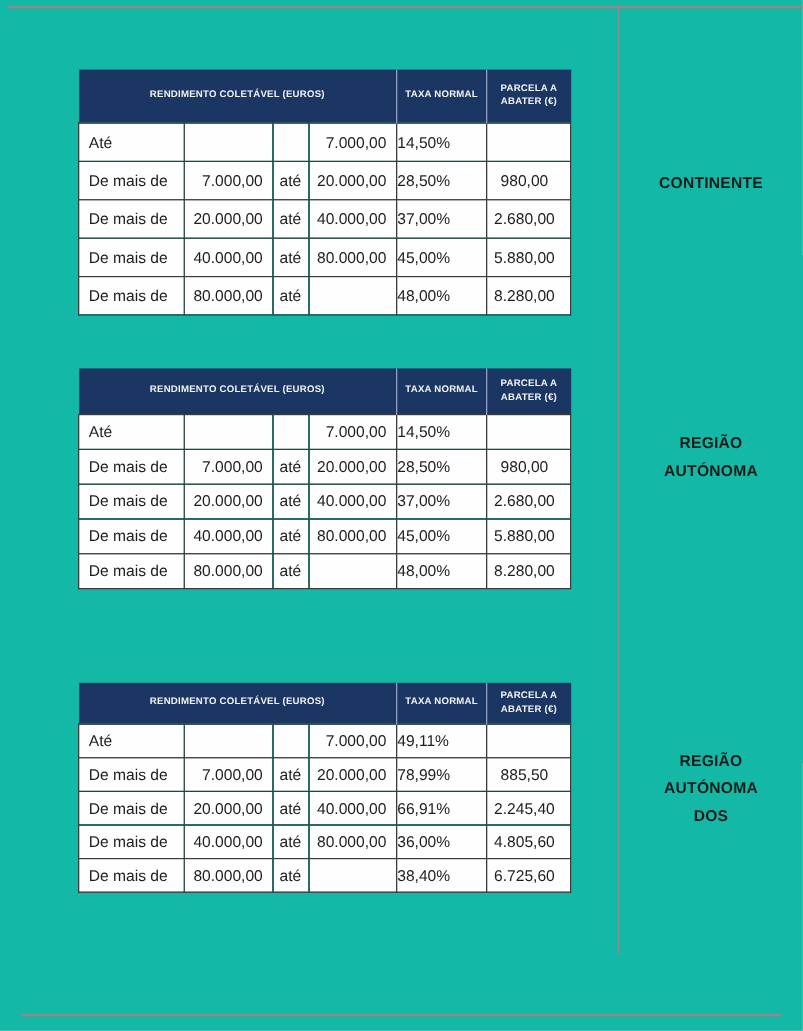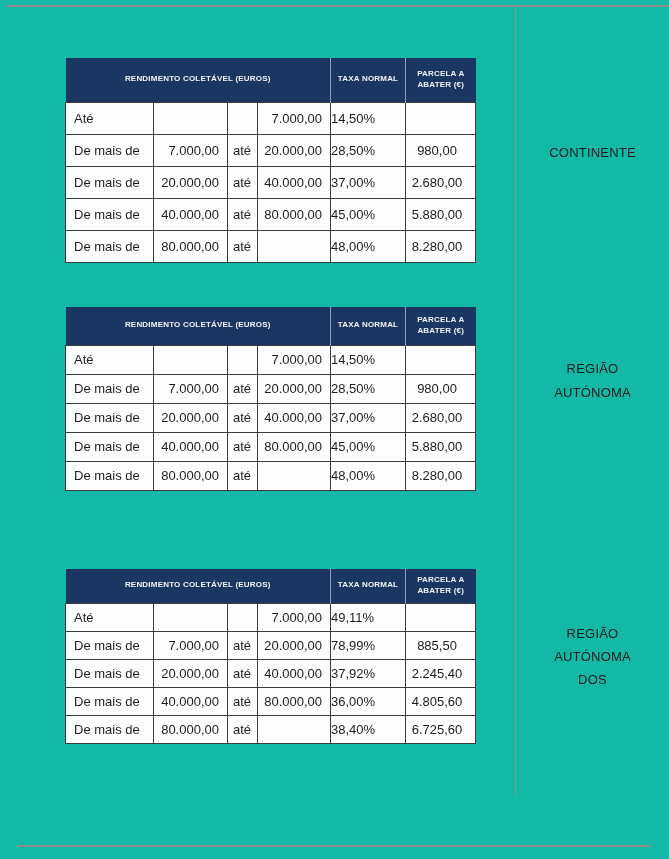--- a/index.html
+++ b/index.html
@@ -21,21 +21,21 @@
      white-space:nowrap;overflow:hidden;background:#fefefe}
   .t1 td{height:32px}.t2 td{height:29px}.t3 td{height:28px}
   td.c0{text-align:left;padding-left:8px}
   td.c1{text-align:right;padding-right:8px}
   td.c2{text-align:left;padding-left:5px}
   td.c3{text-align:right;padding-right:8px}
   td.c4{text-align:left;padding-right:9px}
   td.c5{text-align:center;padding-right:7px}
 
   .region-label{position:absolute;left:516px;width:153px;text-align:center;
-     font-weight:normal;font-size:13px;color:#1b1b1b;letter-spacing:.2px}
+     font-weight:bold;font-size:13px;color:#1b1b1b;letter-spacing:.2px}
   .rl1{top:145px;line-height:16px}
   .rl2{top:357px;line-height:24px}
   .rl3{top:622px;line-height:23px}
 </style>
 </head>
 <body>
 
 <div class="page">
   <div class="rule-top"></div>
   <div class="rule-vert"></div>
@@ -197,21 +197,21 @@
             <td class="c2">até</td>
             <td class="c3">20.000,00</td>
             <td class="c4">78,99%</td>
             <td class="c5">885,50</td>
           </tr>
           <tr>
             <td class="c0">De mais de</td>
             <td class="c1">20.000,00</td>
             <td class="c2">até</td>
             <td class="c3">40.000,00</td>
-            <td class="c4">37,92%</td>
+            <td class="c4">66,91%</td>
             <td class="c5">2.245,40</td>
           </tr>
           <tr>
             <td class="c0">De mais de</td>
             <td class="c1">40.000,00</td>
             <td class="c2">até</td>
             <td class="c3">80.000,00</td>
             <td class="c4">36,00%</td>
             <td class="c5">4.805,60</td>
           </tr>

